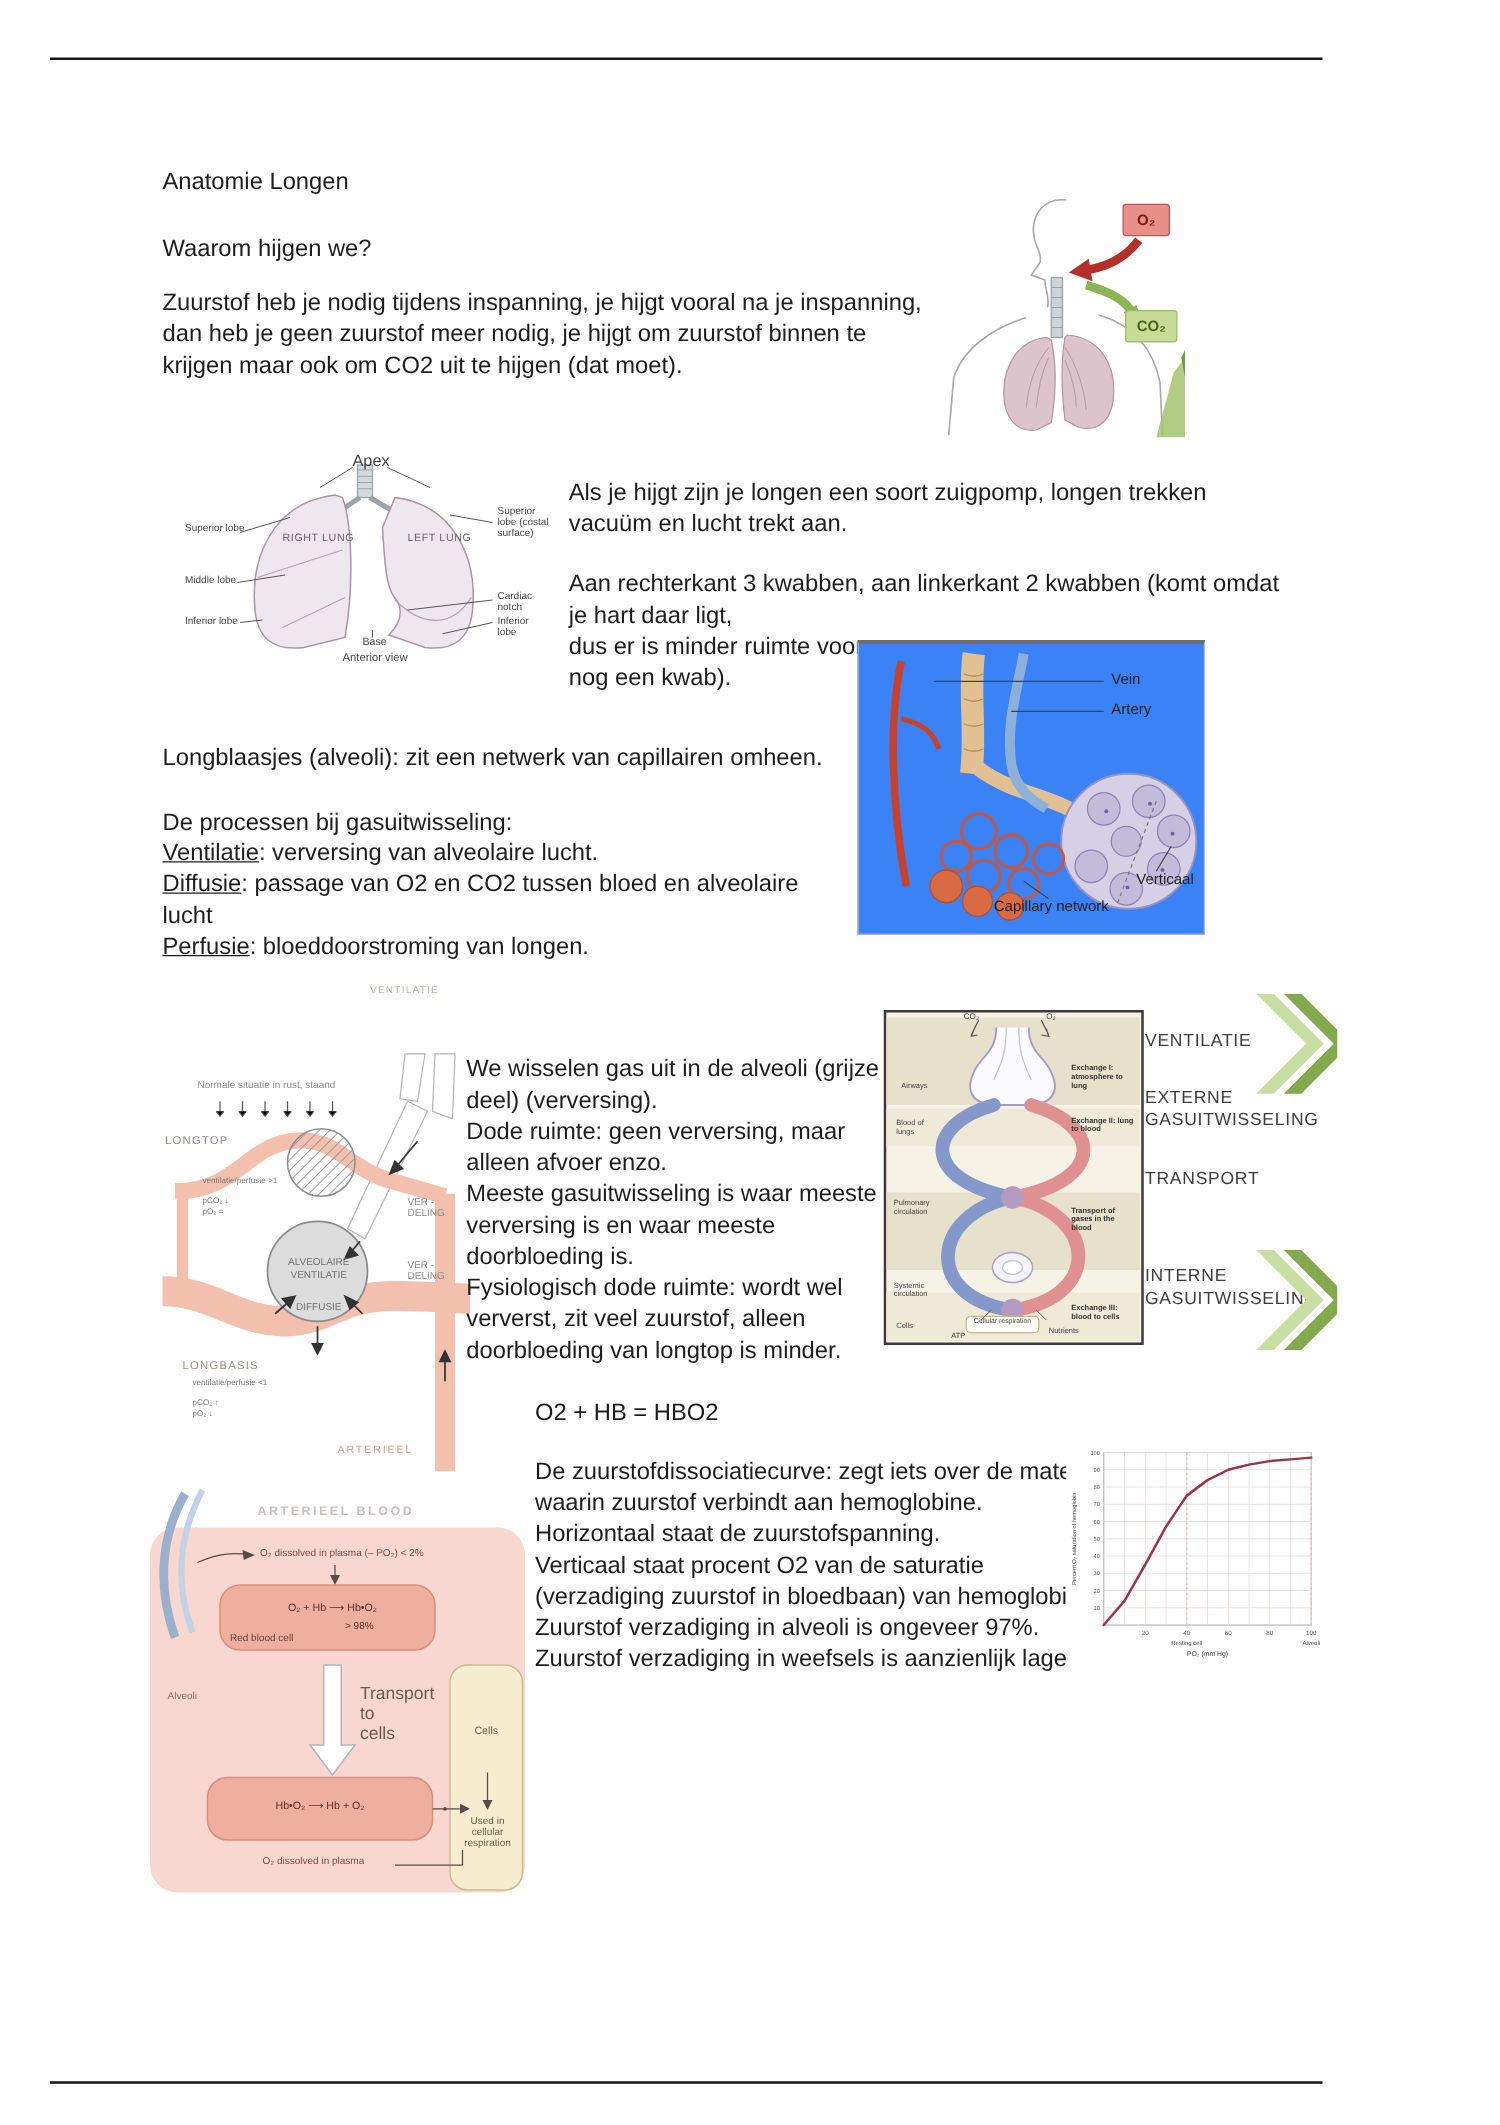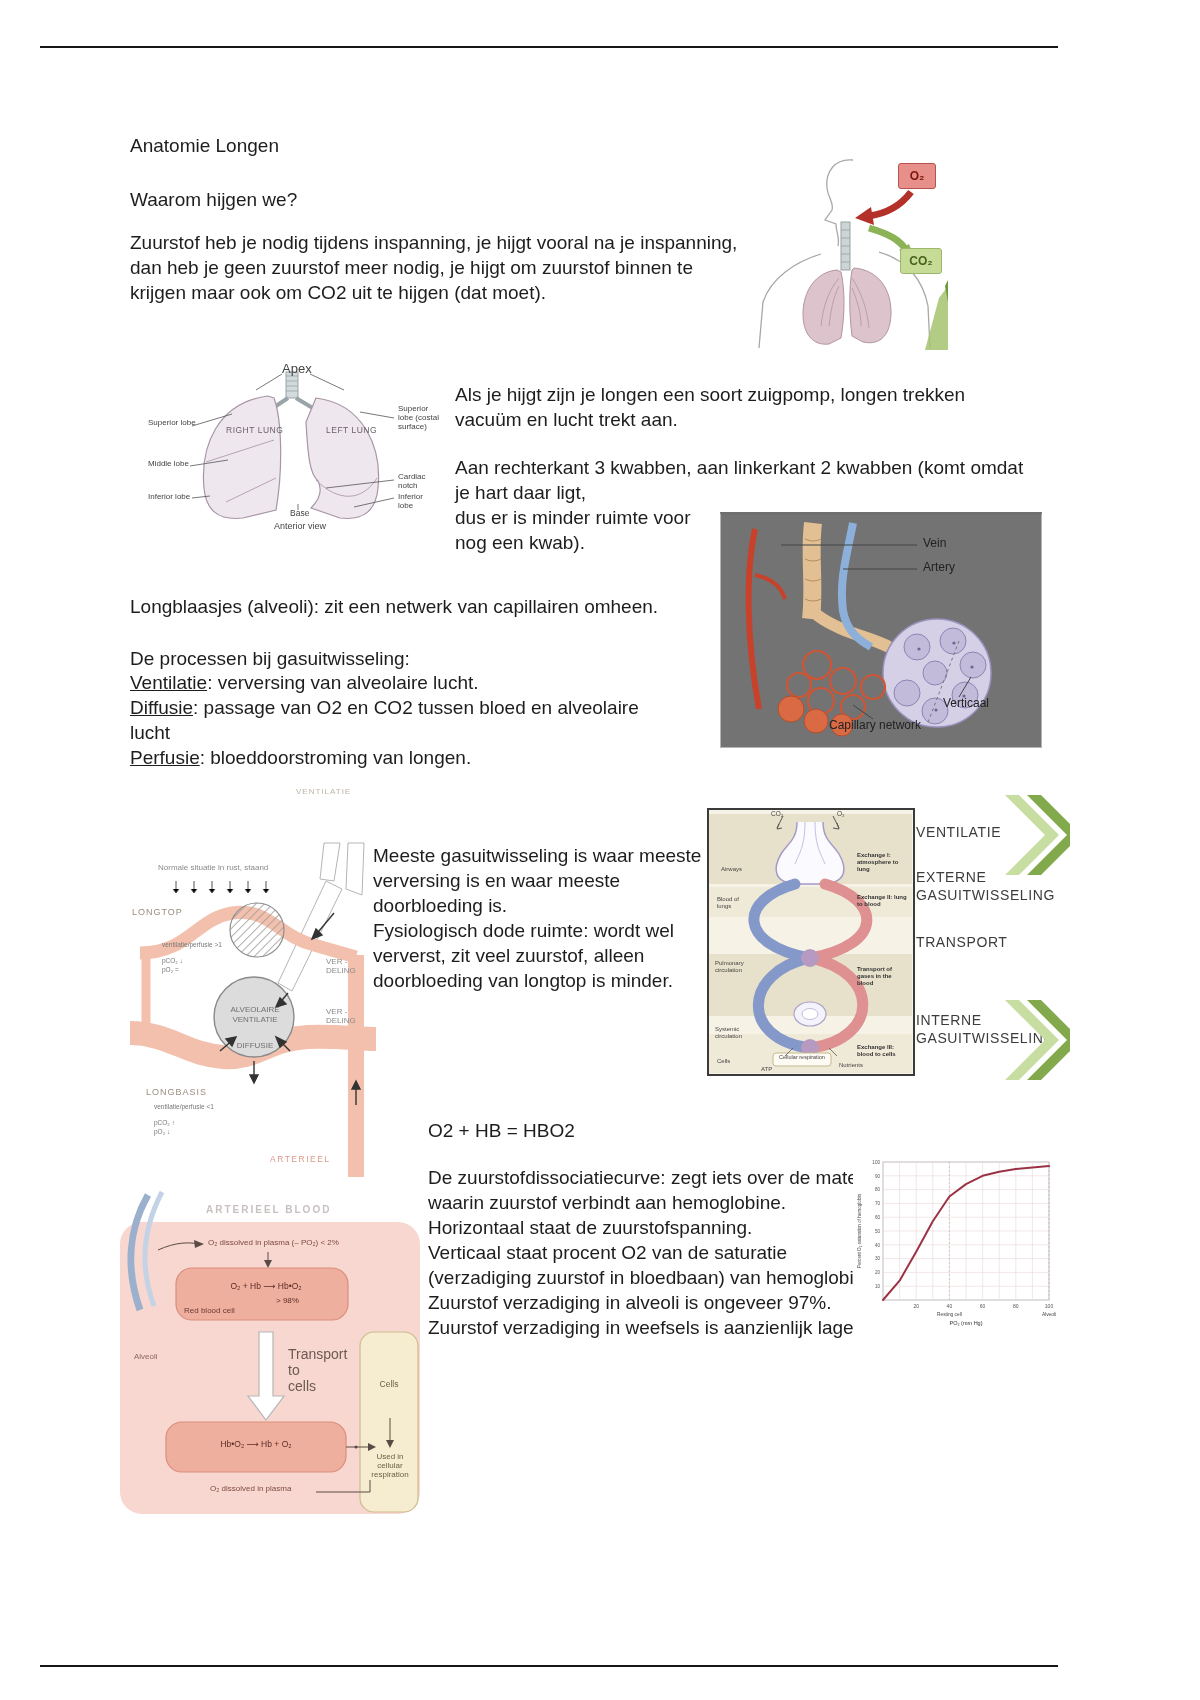--- a/index.html
+++ b/index.html
@@ -72,21 +72,21 @@
     <div class="lbl b" style="left:250px;top:112px;width:40px;font-size:8px">Cardiac notch</div>
     <div class="lbl b" style="left:250px;top:132px;width:40px;font-size:8px">Inferior lobe</div>
     <div class="lbl b" style="left:142px;top:149px;font-size:8.5px">Base</div>
     <div class="lbl b" style="left:126px;top:161px;font-size:9px">Anterior view</div>
   </div>
 
   <div class="t" style="left:455px;top:382px;width:560px">Als je hijgt zijn je longen een soort zuigpomp, longen trekken vacuüm en lucht trekt aan.</div>
   <div class="t" style="left:455px;top:455px;width:575px">Aan rechterkant 3 kwabben, aan linkerkant 2 kwabben (komt omdat je hart daar ligt,</div>
   <div class="t" style="left:455px;top:505px;width:245px">dus er is minder ruimte voor nog een kwab).</div>
 
-  <div class="fig" style="left:720px;top:512px;width:322px;height:236px;background:#737373;border:1px solid #b5b5b5;border-top:3px solid #6e6e6e;box-sizing:border-box">
+  <div class="fig" style="left:686px;top:512px;width:278px;height:236px;background:#3b82f6;border:1px solid #b5b5b5;border-top:3px solid #6e6e6e;box-sizing:border-box">
     <svg width="304" height="232" viewBox="0 0 304 232">
       <path d="M 34 14 C 24 60 26 128 38 194" fill="none" stroke="#c8412b" stroke-width="6"></path>
       <path d="M 34 60 C 52 64 60 72 64 84" fill="none" stroke="#c8412b" stroke-width="4"></path>
       <path d="M 92 8 C 88 40 94 70 90 104" fill="none" stroke="#e2c093" stroke-width="18"></path>
       <path d="M 96 100 C 120 118 150 122 168 132" fill="none" stroke="#e2c093" stroke-width="12"></path>
       <path d="M 84 24 q 8 4 16 0 M 84 44 q 8 4 16 0 M 84 64 q 8 4 16 0 M 84 84 q 8 4 16 0" stroke="#b98d5f" stroke-width="1" fill="none"></path>
       <path d="M 132 8 C 126 40 118 64 122 96 C 126 118 140 126 150 132" fill="none" stroke="#8cb0d9" stroke-width="8"></path>
       <circle cx="216" cy="158" r="54" fill="#d6d0e6" stroke="#9a92bf" stroke-width="1.5"></circle>
       <g fill="#c3bbda" stroke="#8e85b5" stroke-width="1">
         <circle cx="196" cy="132" r="13"></circle>
@@ -181,20 +181,22 @@
     <div class="lbl" style="left:88px;top:230px;width:78px;font-size:8px;color:#707070;text-align:center">VENTILATIE</div>
     <div class="lbl" style="left:88px;top:256px;width:78px;font-size:8px;color:#707070;text-align:center">DIFFUSIE</div>
     <div class="lbl" style="left:18px;top:302px;font-size:9px;color:#9a8d80;letter-spacing:1px">LONGBASIS</div>
     <div class="lbl" style="left:26px;top:318px;width:70px;font-size:6.5px;color:#777">ventilatie/perfusie &lt;1</div>
     <div class="lbl" style="left:26px;top:334px;font-size:6.5px;color:#777">pCO₂ ↑</div>
     <div class="lbl" style="left:26px;top:343px;font-size:6.5px;color:#777">pO₂ ↓</div>
     <div class="lbl" style="left:142px;top:370px;font-size:8.5px;color:#d89a88;letter-spacing:1.5px">ARTERIEEL</div>
   </div>
 
   <div class="fig" style="left:373px;top:843px;width:348px">
+    <div class="t" style="position:static">We wisselen gas uit in de alveoli (grijze deel) (verversing).</div>
+    <div class="t" style="position:static">Dode ruimte: geen verversing, maar alleen afvoer enzo.</div>
     <div class="t" style="position:static">Meeste gasuitwisseling is waar meeste verversing is en waar meeste doorbloeding is.</div>
     <div class="t" style="position:static">Fysiologisch dode ruimte: wordt wel ververst, zit veel zuurstof, alleen doorbloeding van longtop is minder.</div>
   </div>
 
   <div class="fig" style="left:707px;top:808px;width:208px;height:268px;border:2.5px solid #3b3b3b;background:#f6f2e6;box-sizing:border-box">
     <svg width="203" height="263" viewBox="0 0 203 263" style="position:absolute;left:0;top:0">
       <rect x="0" y="4" width="203" height="70" fill="#e7e0ca"></rect>
       <rect x="0" y="77" width="203" height="30" fill="#efe9d8"></rect>
       <rect x="0" y="144" width="203" height="62" fill="#e7e0ca"></rect>
       <rect x="0" y="224" width="203" height="39" fill="#efe9d8"></rect>

